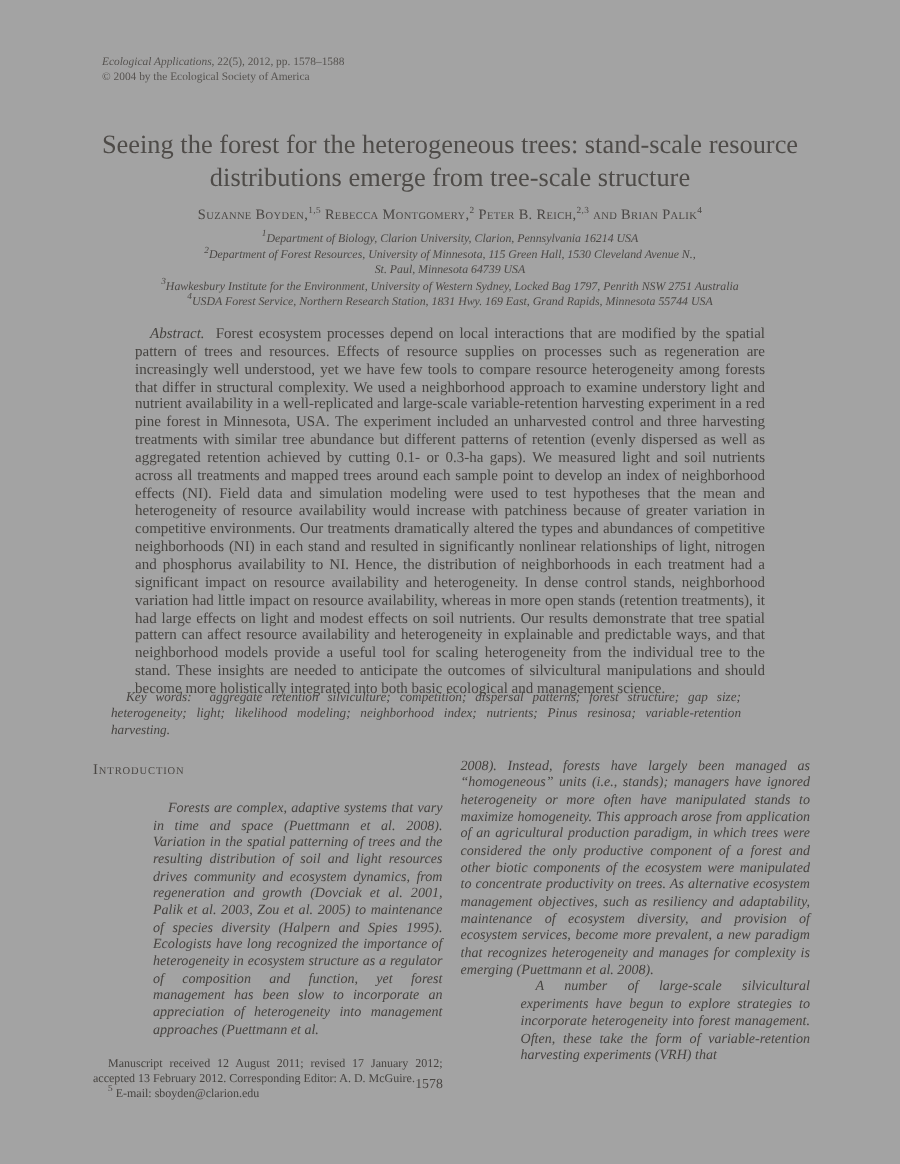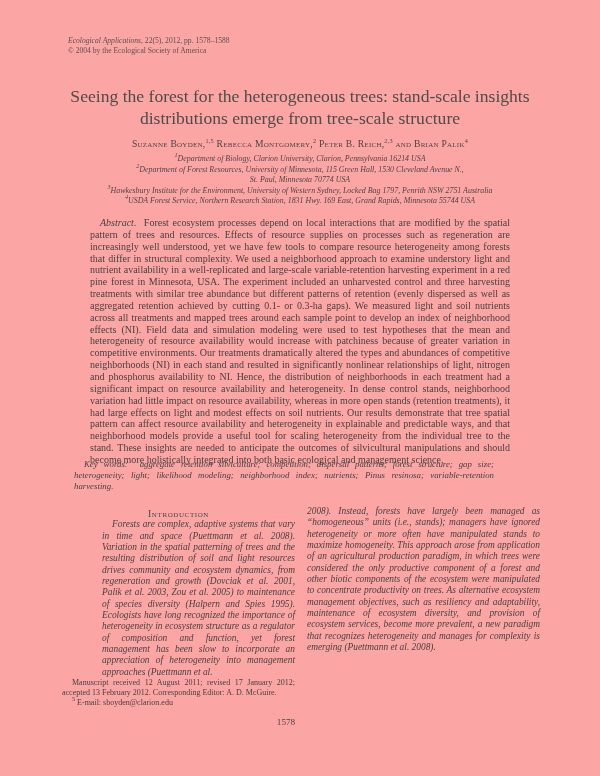--- a/index.html
+++ b/index.html
@@ -1,21 +1,21 @@
 <!DOCTYPE html>
 <html><head>
 <meta charset="utf-8">
 <style>
   html, body { margin: 0; padding: 0; background: #e8e8e8; }
   .page {
     position: relative;
     width: 600px;
     height: 776px;
     margin: 0 auto;
-    background: #fca5a5;
+    background: #a3a3a3;
     font-family: "Liberation Serif", serif;
     color: #45423f;
     overflow: hidden;
   }
   
   .journal-head {
     position: absolute;
     top: 36px; left: 68px;
     font-size: 7.6px;
     line-height: 9.5px;
@@ -89,33 +89,32 @@
     display: flex;
     gap: 12px;
   }
   .col {
     width: 233px;
     font-size: 9.4px;
     line-height: 11.35px;
     text-align: justify;
   }
   .section-heading {
-    text-align: center;
     font-variant: small-caps;
     font-size: 9.9px;
     letter-spacing: 0.6px;
     font-weight: 400;
-    margin: 2px 0 0 0;
+    margin: 2px 0 15px 0;
     color: #4a4744;
   }
   .body-para { margin: 0; font-style: italic; }
   .body-para.indent { text-indent: 10px; margin-left: 40px; }
   
   .footnote {
-    margin-top: 0;
+    margin-top: 11px;
     font-size: 8px;
     line-height: 9.8px;
     text-align: justify;
   }
   .footnote p { margin: 0; text-indent: 10px; }
   
   .page-number {
     position: absolute;
     top: 717px; left: 47px; width: 478px;
     text-align: center;
@@ -126,45 +125,46 @@
 </head>
 <body>
 
 <div class="page">
 
   <div class="journal-head">
     <div><span class="jname">Ecological Applications</span><span>, 22(5), 2012, pp. 1578–1588</span></div>
     <div>© 2004 by the Ecological Society of America</div>
   </div>
 
-  <h1 class="title">Seeing the forest for the heterogeneous trees: stand-scale insights distributions emerge from tree-scale structure</h1>
+  <h1 class="title">Seeing the forest for the heterogeneous trees: stand-scale resource distributions emerge from tree-scale structure</h1>
 
   <div class="authors"><span>Suzanne Boyden,<sup>1,5</sup></span> <span>Rebecca Montgomery,<sup>2</sup></span> <span>Peter B. Reich,<sup>2,3</sup></span> <span>and Brian Palik<sup>4</sup></span></div>
 
   <div class="affils">
       <div class="affil"><sup>1</sup>Department of Biology, Clarion University, Clarion, Pennsylvania 16214 USA</div>
       <div class="affil"><sup>2</sup>Department of Forest Resources, University of Minnesota, 115 Green Hall, 1530 Cleveland Avenue N.,</div>
-      <div class="affil">St. Paul, Minnesota 70774 USA</div>
+      <div class="affil">St. Paul, Minnesota 64739 USA</div>
       <div class="affil"><sup>3</sup>Hawkesbury Institute for the Environment, University of Western Sydney, Locked Bag 1797, Penrith NSW 2751 Australia</div>
       <div class="affil"><sup>4</sup>USDA Forest Service, Northern Research Station, 1831 Hwy. 169 East, Grand Rapids, Minnesota 55744 USA</div>
     </div>
 
   <p class="abstract"><span class="first-indent"></span><span class="abs-label">Abstract.</span>&nbsp;&nbsp;<span>Forest ecosystem processes depend on local interactions that are modified by the spatial pattern of trees and resources. Effects of resource supplies on processes such as regeneration are increasingly well understood, yet we have few tools to compare resource heterogeneity among forests that differ in structural complexity. We used a neighborhood approach to examine understory light and nutrient availability in a well-replicated and large-scale variable-retention harvesting experiment in a red pine forest in Minnesota, USA. The experiment included an unharvested control and three harvesting treatments with similar tree abundance but different patterns of retention (evenly dispersed as well as aggregated retention achieved by cutting 0.1- or 0.3-ha gaps). We measured light and soil nutrients across all treatments and mapped trees around each sample point to develop an index of neighborhood effects (NI). Field data and simulation modeling were used to test hypotheses that the mean and heterogeneity of resource availability would increase with patchiness because of greater variation in competitive environments. Our treatments dramatically altered the types and abundances of competitive neighborhoods (NI) in each stand and resulted in significantly nonlinear relationships of light, nitrogen and phosphorus availability to NI. Hence, the distribution of neighborhoods in each treatment had a significant impact on resource availability and heterogeneity. In dense control stands, neighborhood variation had little impact on resource availability, whereas in more open stands (retention treatments), it had large effects on light and modest effects on soil nutrients. Our results demonstrate that tree spatial pattern can affect resource availability and heterogeneity in explainable and predictable ways, and that neighborhood models provide a useful tool for scaling heterogeneity from the individual tree to the stand. These insights are needed to anticipate the outcomes of silvicultural manipulations and should become more holistically integrated into both basic ecological and management science.</span></p>
 
   <p class="keywords"><span>Key words:</span>&nbsp;&nbsp;<span>aggregate retention silviculture; competition; dispersal patterns; forest structure; gap size; heterogeneity; light; likelihood modeling; neighborhood index; nutrients; Pinus resinosa; variable-retention harvesting.</span></p>
 
   <div class="columns">
     <div class="col">
       <h2 class="section-heading">Introduction</h2>
       <p class="body-para indent">Forests are complex, adaptive systems that vary in time and space (Puettmann et al. 2008). Variation in the spatial patterning of trees and the resulting distribution of soil and light resources drives community and ecosystem dynamics, from regeneration and growth (Dovciak et al. 2001, Palik et al. 2003, Zou et al. 2005) to maintenance of species diversity (Halpern and Spies 1995). Ecologists have long recognized the importance of heterogeneity in ecosystem structure as a regulator of composition and function, yet forest management has been slow to incorporate an appreciation of heterogeneity into management approaches (Puettmann et al.</p>
       <div class="footnote">
         <p>Manuscript received 12 August 2011; revised 17 January 2012; accepted 13 February 2012. Corresponding Editor: A. D. McGuire.</p>
         <p><sup>5</sup><span> E-mail: sboyden@clarion.edu</span></p>
       </div>
     </div>
     <div class="col">
       <p class="body-para">2008). Instead, forests have largely been managed as “homogeneous” units (i.e., stands); managers have ignored heterogeneity or more often have manipulated stands to maximize homogeneity. This approach arose from application of an agricultural production paradigm, in which trees were considered the only productive component of a forest and other biotic components of the ecosystem were manipulated to concentrate productivity on trees. As alternative ecosystem management objectives, such as resiliency and adaptability, maintenance of ecosystem diversity, and provision of ecosystem services, become more prevalent, a new paradigm that recognizes heterogeneity and manages for complexity is emerging (Puettmann et al. 2008).</p>
+      <p class="body-para indent">A number of large-scale silvicultural experiments have begun to explore strategies to incorporate heterogeneity into forest management. Often, these take the form of variable-retention harvesting experiments (VRH) that</p>
     </div>
   </div>
 
   <div class="page-number">1578</div>
 
 </div>
 
 </body></html>

